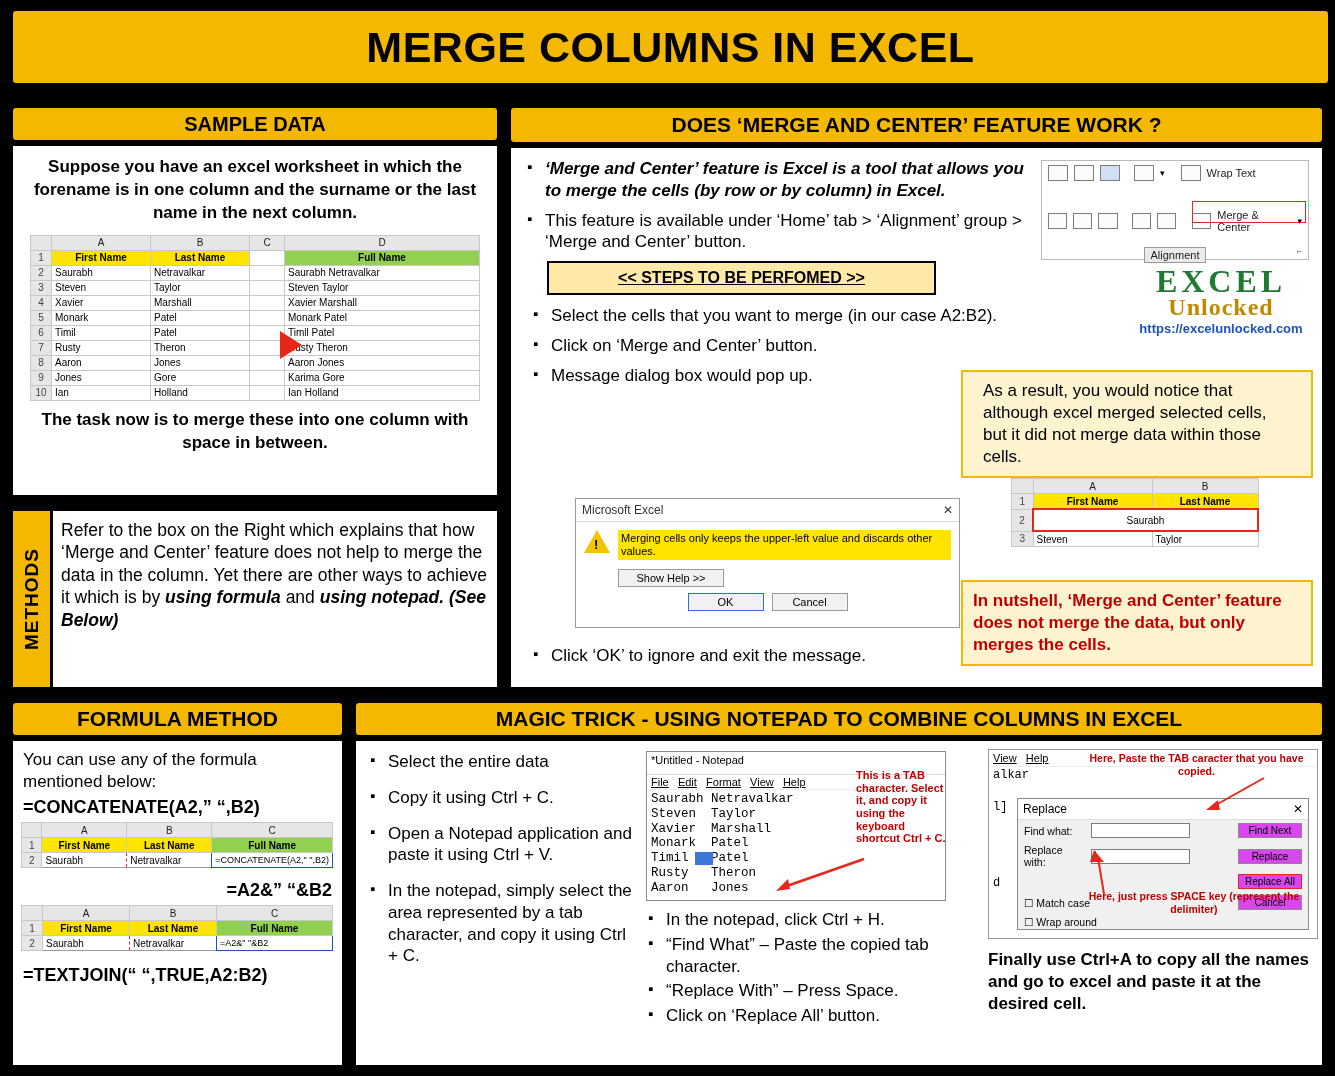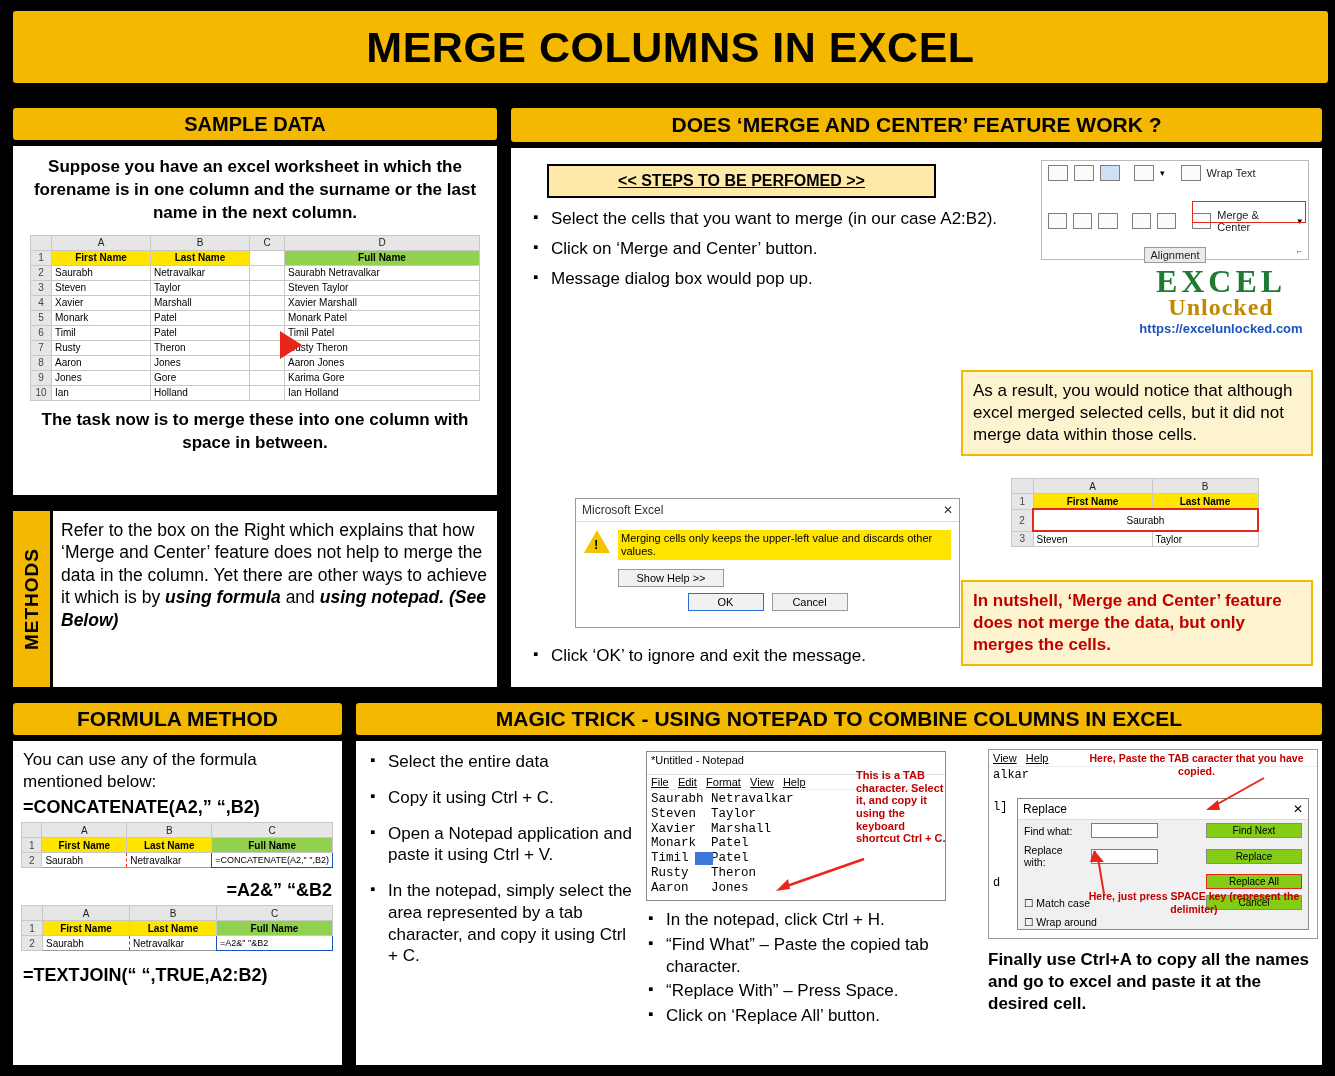--- a/index.html
+++ b/index.html
@@ -78,21 +78,21 @@
   .ribbon .lbl{font-size:11px;color:#222;}
   .redbox{position:absolute;border:1.5px solid #e8271b;box-sizing:border-box;}
 
   .logo-wrap{position:absolute;left:590px;top:118px;width:240px;text-align:center;}
   .logo-excel{font-family:"Liberation Serif",serif;font-weight:bold;font-size:32px;color:#1f7a33;letter-spacing:4px;line-height:.95;}
   .logo-unlocked{font-family:"Liberation Serif",serif;font-weight:bold;font-size:24px;color:#c08a00;letter-spacing:1px;line-height:.95;}
   .logo-url{font-size:13px;font-weight:bold;color:#1a53c0;margin-top:2px;}
 
   .note-box{
     position:absolute;left:450px;top:222px;width:352px;background:#fdf3cf;border:2px solid #f5b800;
-    box-sizing:border-box;padding:8px 10px;font-size:17px;line-height:1.3;
+    box-sizing:border-box;padding:8px 20px;font-size:17px;line-height:1.3;
   }
   .nutshell{
     position:absolute;left:450px;top:432px;width:352px;background:#fdf3cf;border:2px solid #f5b800;
     box-sizing:border-box;padding:8px 10px;font-size:17px;font-weight:bold;color:#c00000;line-height:1.3;
   }
 
   
   .dialog{
     position:absolute;left:50px;top:340px;width:385px;height:130px;background:#fff;border:1px solid #9a9a9a;
     box-sizing:border-box;
@@ -128,21 +128,21 @@
   .np-body{font-family:"Liberation Mono",monospace;font-size:12.5px;padding:2px 4px;line-height:1.18;white-space:pre;}
   .tabnote{position:absolute;left:500px;top:28px;width:92px;font-size:11px;font-weight:bold;color:#c00000;text-align:left;line-height:1.15;}
 
   .replace-shot{
     position:absolute;left:632px;top:8px;width:330px;height:190px;background:#fff;border:1px solid #9a9a9a;box-sizing:border-box;overflow:hidden;
   }
   .rp-dialog{position:absolute;left:28px;top:48px;width:290px;height:130px;background:#f0f0f0;border:1px solid #8a8a8a;}
   .rp-title{display:flex;justify-content:space-between;align-items:center;height:20px;padding:0 5px;font-size:12px;background:#fff;border-bottom:1px solid #ddd;}
   .rp-row{display:flex;align-items:center;gap:5px;padding:3px 6px;font-size:10.5px;}
   .rp-inp{flex:1;height:13px;background:#fff;border:1px solid #7d7d7d;}
-  .rp-btn{font-size:10px;border:1px solid #8a8a8a;background:#84cc16;width:62px;text-align:center;padding:1px 16px;margin-left:43px;}
+  .rp-btn{font-size:10px;border:1px solid #8a8a8a;background:#d946ef;width:62px;text-align:center;padding:1px 0;margin-left:43px;}
   .rp-note{position:absolute;font-size:10.5px;font-weight:bold;color:#c00000;line-height:1.2;text-align:center;}
   .np-final{position:absolute;left:632px;top:208px;width:330px;font-size:17px;font-weight:bold;line-height:1.3;}
   .bullets.tight li{margin-bottom:3px;}
 </style>
 </head>
 <body>
 
 <div class="page">
 
   <div class="title-bar">MERGE COLUMNS IN EXCEL</div>
@@ -245,20 +245,24 @@
     </div>
     <div class="methods-text">
       <span>Refer to the box on the Right which explains that how ‘Merge and Center’ feature does not help to merge the data in the column. Yet there are other ways to achieve it which is by </span><b><i>using formula</i></b><span> and </span><b><i>using notepad. (See Below)</i></b>
     </div>
   </div>
 
   <div class="hdr panel" id="mc-hdr" style="border-radius:6px;">DOES ‘MERGE AND CENTER’ FEATURE WORK ?</div>
   <div class="panel" id="mc-panel">
 
     <div class="mc-left">
+      <ul class="bullets">
+        <li><b><i>‘Merge and Center’ feature is Excel is a tool that allows you to merge the cells (by row or by column) in Excel.</i></b></li>
+        <li>This feature is available under ‘Home’ tab &gt; ‘Alignment’ group &gt; ‘Merge and Center’ button.</li>
+      </ul>
 
       <div class="steps-box">
         <u>&lt;&lt; STEPS TO BE PERFOMED &gt;&gt;</u>
       </div>
 
       <ul class="bullets" style="padding-left:6px;">
         <li>Select the cells that you want to merge (in our case A2:B2).</li>
         <li>Click on ‘Merge and Center’  button.</li>
         <li>Message dialog box would pop up.</li>
       </ul>

